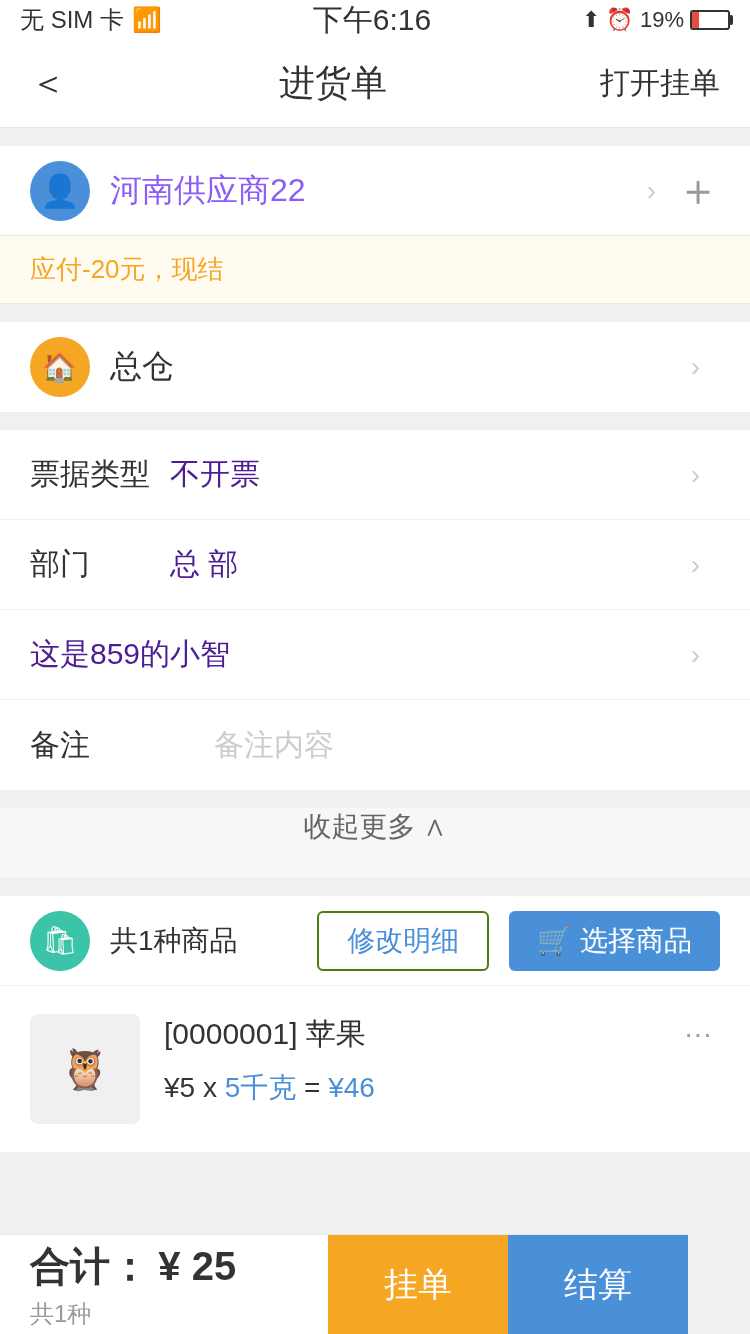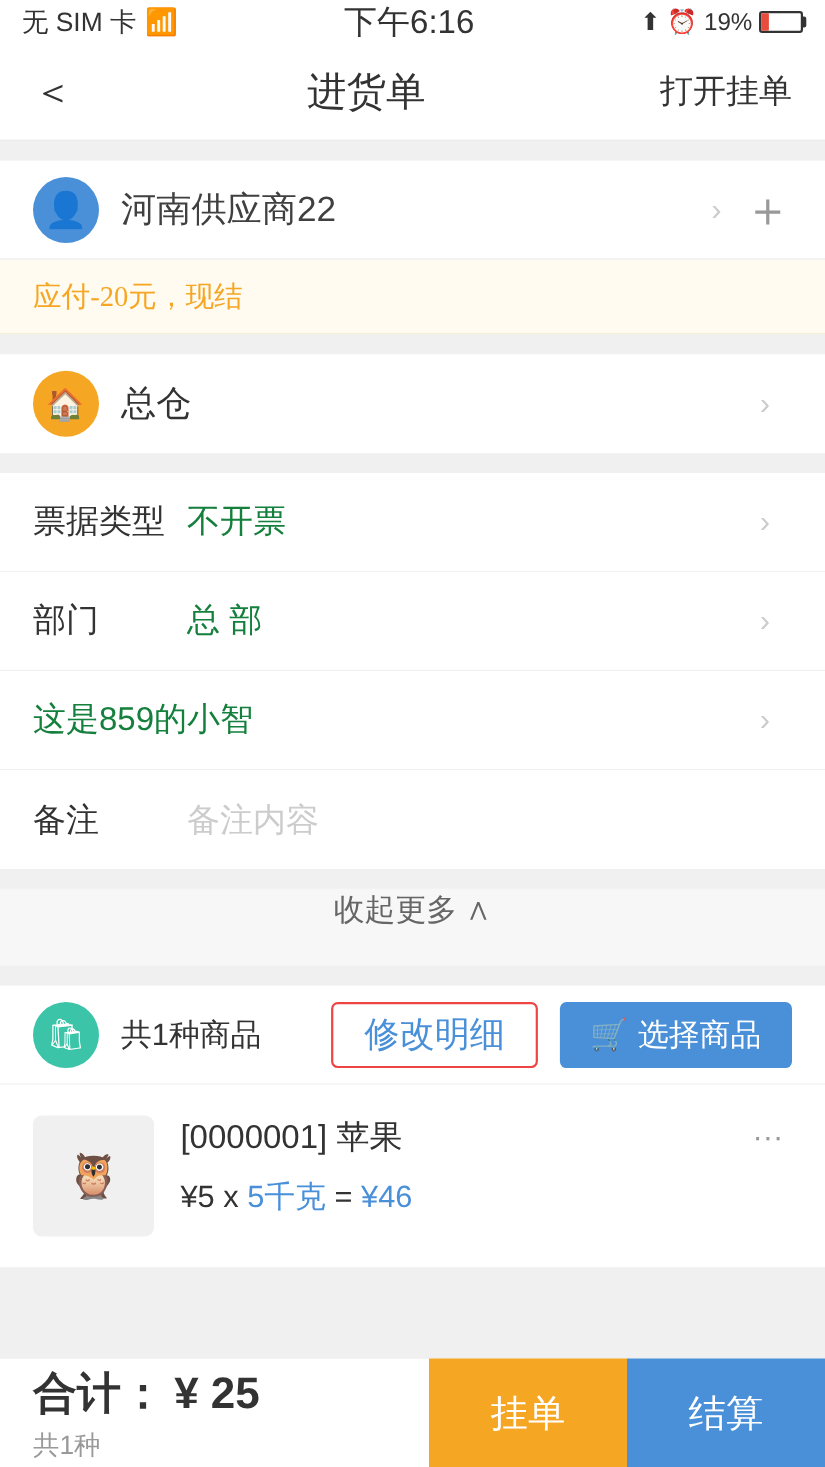--- a/index.html
+++ b/index.html
@@ -60,32 +60,31 @@
       align-items: center;
       padding: 0 30px;
       height: 90px;
       border-bottom: 1px solid #e8e8e8;
     }
     .supplier-avatar {
       width: 60px; height: 60px; border-radius: 50%; background: #4a90d9;
       display: flex; align-items: center; justify-content: center; margin-right: 20px; flex-shrink: 0;
     }
     .avatar-person { font-size: 32px; color: #fff; }
-    .supplier-name { flex: 1; font-size: 32px; color: #404040; }
+    .supplier-name { flex: 1; font-size: 32px; color: #8b5cf6; }
     .chevron-right { font-size: 28px; color: #ccc; margin-right: 20px; }
     .add-btn { font-size: 44px; color: #999; cursor: pointer; }
 
     
     .notice-bar {
       background: #fffbf0;
       padding: 16px 30px;
       font-size: 26px;
       color: #f5a623;
       border-bottom: 1px solid #f0e8d0;
-      font-family: Liberation Serif, serif;
     }
 
     
     .warehouse-row {
       background: #fff;
       display: flex;
       align-items: center;
       padding: 0 30px;
       height: 90px;
     }
@@ -110,28 +109,28 @@
     }
     .form-label {
       font-size: 30px;
       color: #333;
       width: 140px;
       flex-shrink: 0;
     }
     .form-value {
       flex: 1;
       font-size: 30px;
-      color: #15803d;
+      color: #4c1d95;
     }
     .form-placeholder {
       flex: 1;
       font-size: 30px;
       color: #ccc;
     }
-    .form-row:last-child { border-bottom: none; }
+    .form-row:last-child { border-bottom: none; gap: 44px; }
 
     
     .collapse-row {
       background: #f7f7f7;
       display: flex;
       align-items: flex-start;
       justify-content: center;
       height: 70px;
       margin-top: 18px;
       font-size: 28px;
@@ -151,22 +150,22 @@
       height: 90px;
       border-bottom: 1px solid #f0f0f0;
     }
     .product-icon-wrap {
       width: 60px; height: 60px; border-radius: 50%; background: #3bc4a8;
       display: flex; align-items: center; justify-content: center; margin-right: 20px; flex-shrink: 0;
     }
     .product-icon { font-size: 28px; color: #fff; }
     .product-count { flex: 1; font-size: 28px; color: #333; }
     .btn-modify {
-      height: 60px; padding: 0 28px; border: 2px solid #ef4444; border-radius: 6px;
-      color: #4a90d9; font-size: 32px; background: #fff; cursor: pointer; margin-right: 20px;
+      height: 60px; padding: 0 28px; border: 2px solid #4d7c0f; border-radius: 6px;
+      color: #4a90d9; font-size: 28px; background: #fff; cursor: pointer; margin-right: 20px;
     }
     .btn-select {
       height: 60px; padding: 0 28px; border: none; border-radius: 6px;
       background: #4a90d9; color: #fff; font-size: 28px; cursor: pointer;
       display: flex; align-items: center; gap: 8px;
     }
     .cart-icon { font-size: 28px; }
 
     
     .product-item {
@@ -182,21 +181,21 @@
     .product-info { flex: 1; }
     .product-name { font-size: 30px; color: #333; margin-bottom: 14px; }
     .product-price { font-size: 28px; color: #333; }
     .price-highlight { color: #4a90d9; }
     .more-btn { font-size: 28px; color: #999; cursor: pointer; align-self: flex-start; padding: 4px 8px; }
 
     
     .bottom-bar {
       position: fixed;
       bottom: 0;
-      width: 750px;
+      width: 688px;
       height: 100px;
       display: flex;
       align-items: center;
       background: #fff;
       border-top: 1px solid #e8e8e8;
     }
     .summary-area {
       flex: 1;
       padding: 0 30px;
     }

